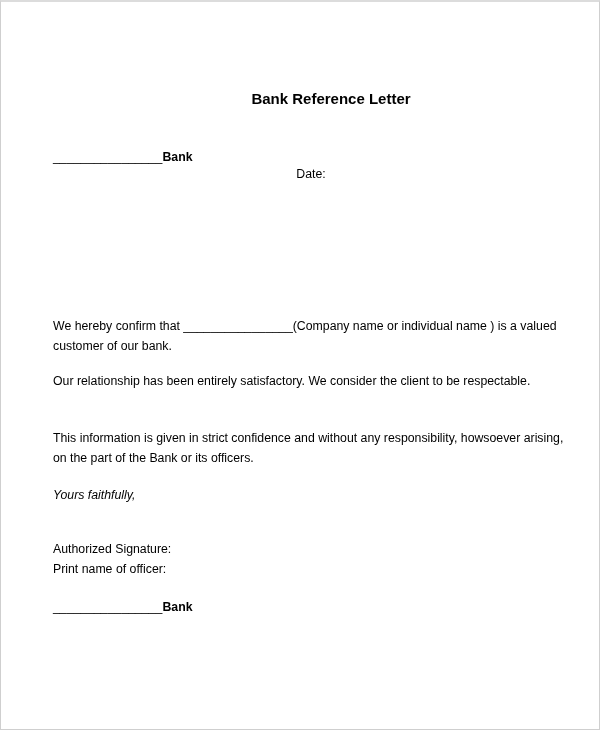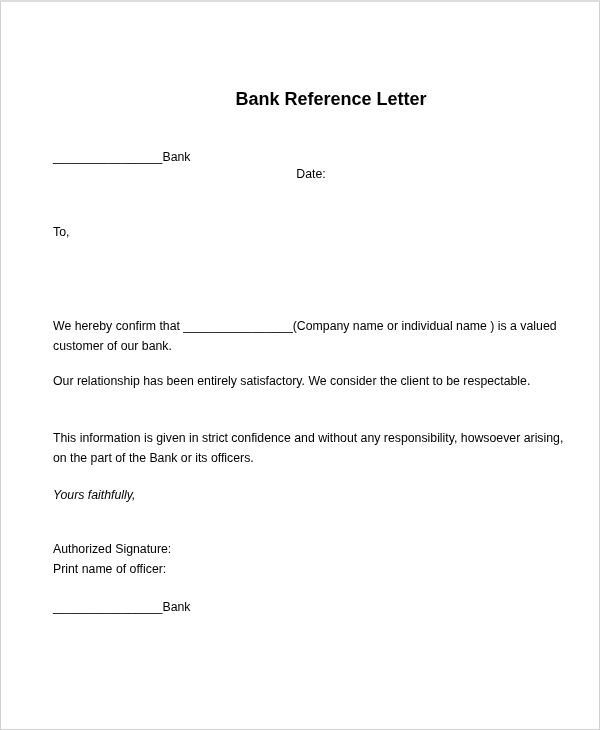--- a/index.html
+++ b/index.html
@@ -30,26 +30,26 @@
   .pre {
     white-space: pre-line;
   }
   .title {
     position: absolute;
     top: 87px;
     left: 62px;
     right: 0;
     margin: 0;
     text-align: center;
-    font-size: 18px;
+    font-size: 15px;
     font-weight: bold;
     line-height: 20px;
   }
   .bold {
-    font-weight: normal;
+    font-weight: bold;
   }
   .t-bank-top   { top: 145px; }
   .t-date       { top: 162px; text-align: center; }
   .t-recipient  { top: 220px; }
   .t-confirm    { top: 314px; }
   .t-relation   { top: 369px; }
   .t-confidence { top: 426px; }
   .t-closing    { top: 483px; font-style: italic; }
   .t-officer    { top: 537px; }
   .t-bank-bot   { top: 595px; }
@@ -59,21 +59,20 @@
 
 <div class="page">
 
   <h1 class="title">Bank Reference Letter</h1>
 
   <div class="abs t-bank-top"><span>________________</span><span class="bold">Bank</span></div>
 
   <div class="abs t-date">Date:</div>
 
   <div class="abs t-recipient">
-    <div>To,</div>
   </div>
 
   <div class="abs t-relation">Our relationship has been entirely satisfactory. We consider the client to be respectable.</div>
 
   <div class="abs pre t-confirm">We hereby confirm that ________________(Company name or individual name ) is a valued
 customer of our bank.</div>
 
   <div class="abs pre t-confidence">This information is given in strict confidence and without any responsibility, howsoever arising,
 on the part of the Bank or its officers.</div>
 

